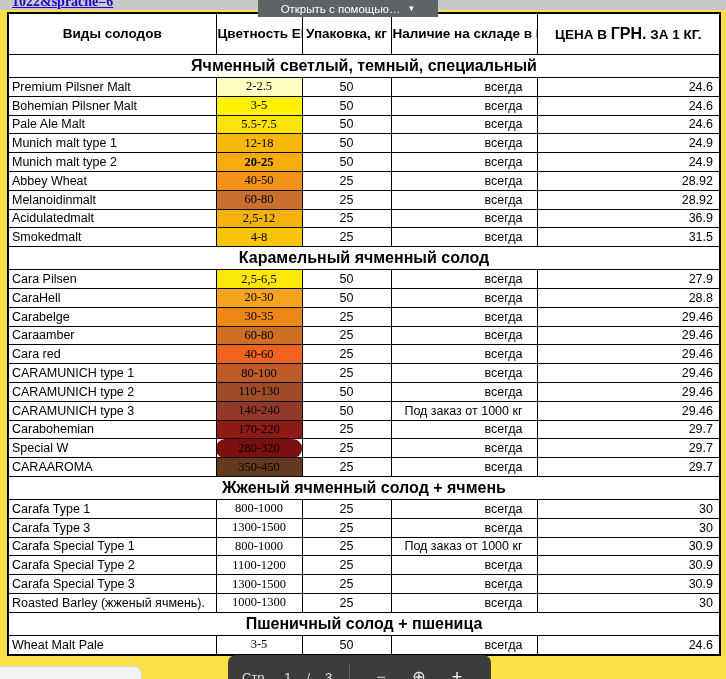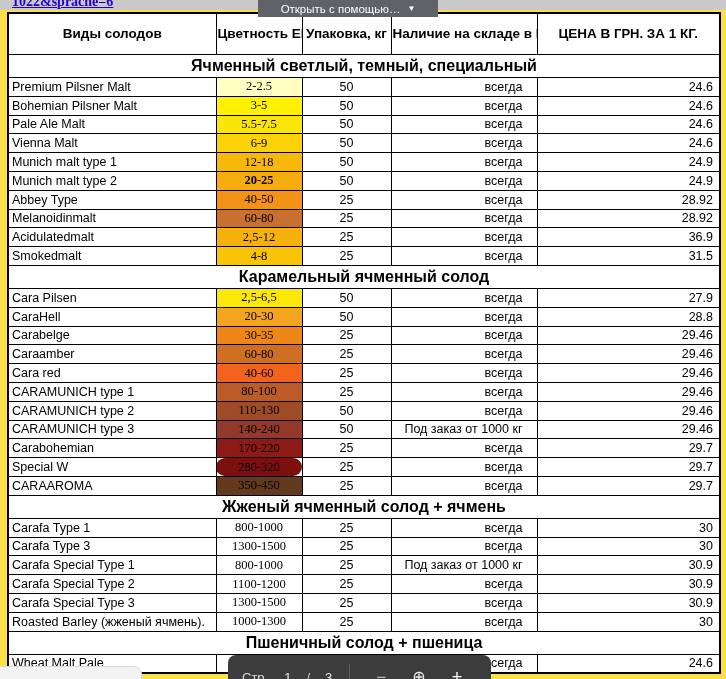--- a/index.html
+++ b/index.html
@@ -14,21 +14,21 @@
   .open-with{position:absolute;left:258px;top:0;width:180px;height:17px;background:#5f6368;color:#fff;
     display:flex;align-items:center;justify-content:center;gap:7px;font-size:11.5px;z-index:6;cursor:pointer;}
   .open-with .caret{font-size:8px;line-height:1;}
 
   
   table.malt{position:absolute;left:7px;top:12px;width:712px;border-collapse:collapse;table-layout:fixed;
     border:2px solid #000;background:#fff;z-index:1;}
   table.malt td, table.malt th{border:1px solid #000;overflow:hidden;white-space:nowrap;}
   thead th{font-weight:bold;font-size:13.5px;height:40px;line-height:1.2;vertical-align:middle;white-space:normal;padding:0 1px;}
   th.price-h{font-size:13.5px;}
-  th.price-h .big{font-size:13px;}
+  th.price-h .big{font-size:16px;}
   td.section-title{font-weight:bold;font-size:16px;text-align:center;height:20px;padding:1px 0;}
   tr.data-row td{height:15.8px;font-size:12.5px;vertical-align:middle;}
   td.name-cell{text-align:left;padding-left:3px;}
   td.ebc-cell{font-family:"Liberation Serif",serif;font-size:13px;text-align:center;}
   td.pack-cell{text-align:center;}
   td.stock-cell{text-align:right;padding-right:14px;}
   td.price-cell{text-align:right;padding-right:6px;}
 
   
   .pdf-toolbar{position:absolute;left:228px;top:655px;width:263px;height:44px;background:#3c3c3c;border-radius:8px;
@@ -97,42 +97,35 @@
           <td class="price-cell">24.6</td>
         </tr>
         <tr class="data-row">
           <td class="name-cell">Pale Ale Malt</td>
           <td class="ebc-cell" style="background: rgb(251, 228, 9);">5.5-7.5</td>
           <td class="pack-cell">50</td>
           <td class="stock-cell">всегда</td>
           <td class="price-cell">24.6</td>
         </tr>
         <tr class="data-row">
-          <td class="name-cell">Vienna Malt</td>
-          <td class="ebc-cell" style="background: rgb(250, 210, 7);">6-9</td>
-          <td class="pack-cell">50</td>
-          <td class="stock-cell">всегда</td>
-          <td class="price-cell">24.6</td>
-        </tr>
-        <tr class="data-row">
           <td class="name-cell">Munich malt  type 1</td>
           <td class="ebc-cell" style="background: rgb(247, 184, 11);">12-18</td>
           <td class="pack-cell">50</td>
           <td class="stock-cell">всегда</td>
           <td class="price-cell">24.9</td>
         </tr>
         <tr class="data-row">
           <td class="name-cell">Munich malt  type 2</td>
           <td class="ebc-cell" style="background: rgb(246, 172, 14); font-weight: bold;">20-25</td>
           <td class="pack-cell">50</td>
           <td class="stock-cell">всегда</td>
           <td class="price-cell">24.9</td>
         </tr>
         <tr class="data-row">
-          <td class="name-cell">Abbey Type</td>
+          <td class="name-cell">Abbey Wheat</td>
           <td class="ebc-cell" style="background: rgb(244, 145, 24);">40-50</td>
           <td class="pack-cell">25</td>
           <td class="stock-cell">всегда</td>
           <td class="price-cell">28.92</td>
         </tr>
         <tr class="data-row">
           <td class="name-cell">Melanoidinmalt</td>
           <td class="ebc-cell" style="background: rgb(200, 112, 47);">60-80</td>
           <td class="pack-cell">25</td>
           <td class="stock-cell">всегда</td>

